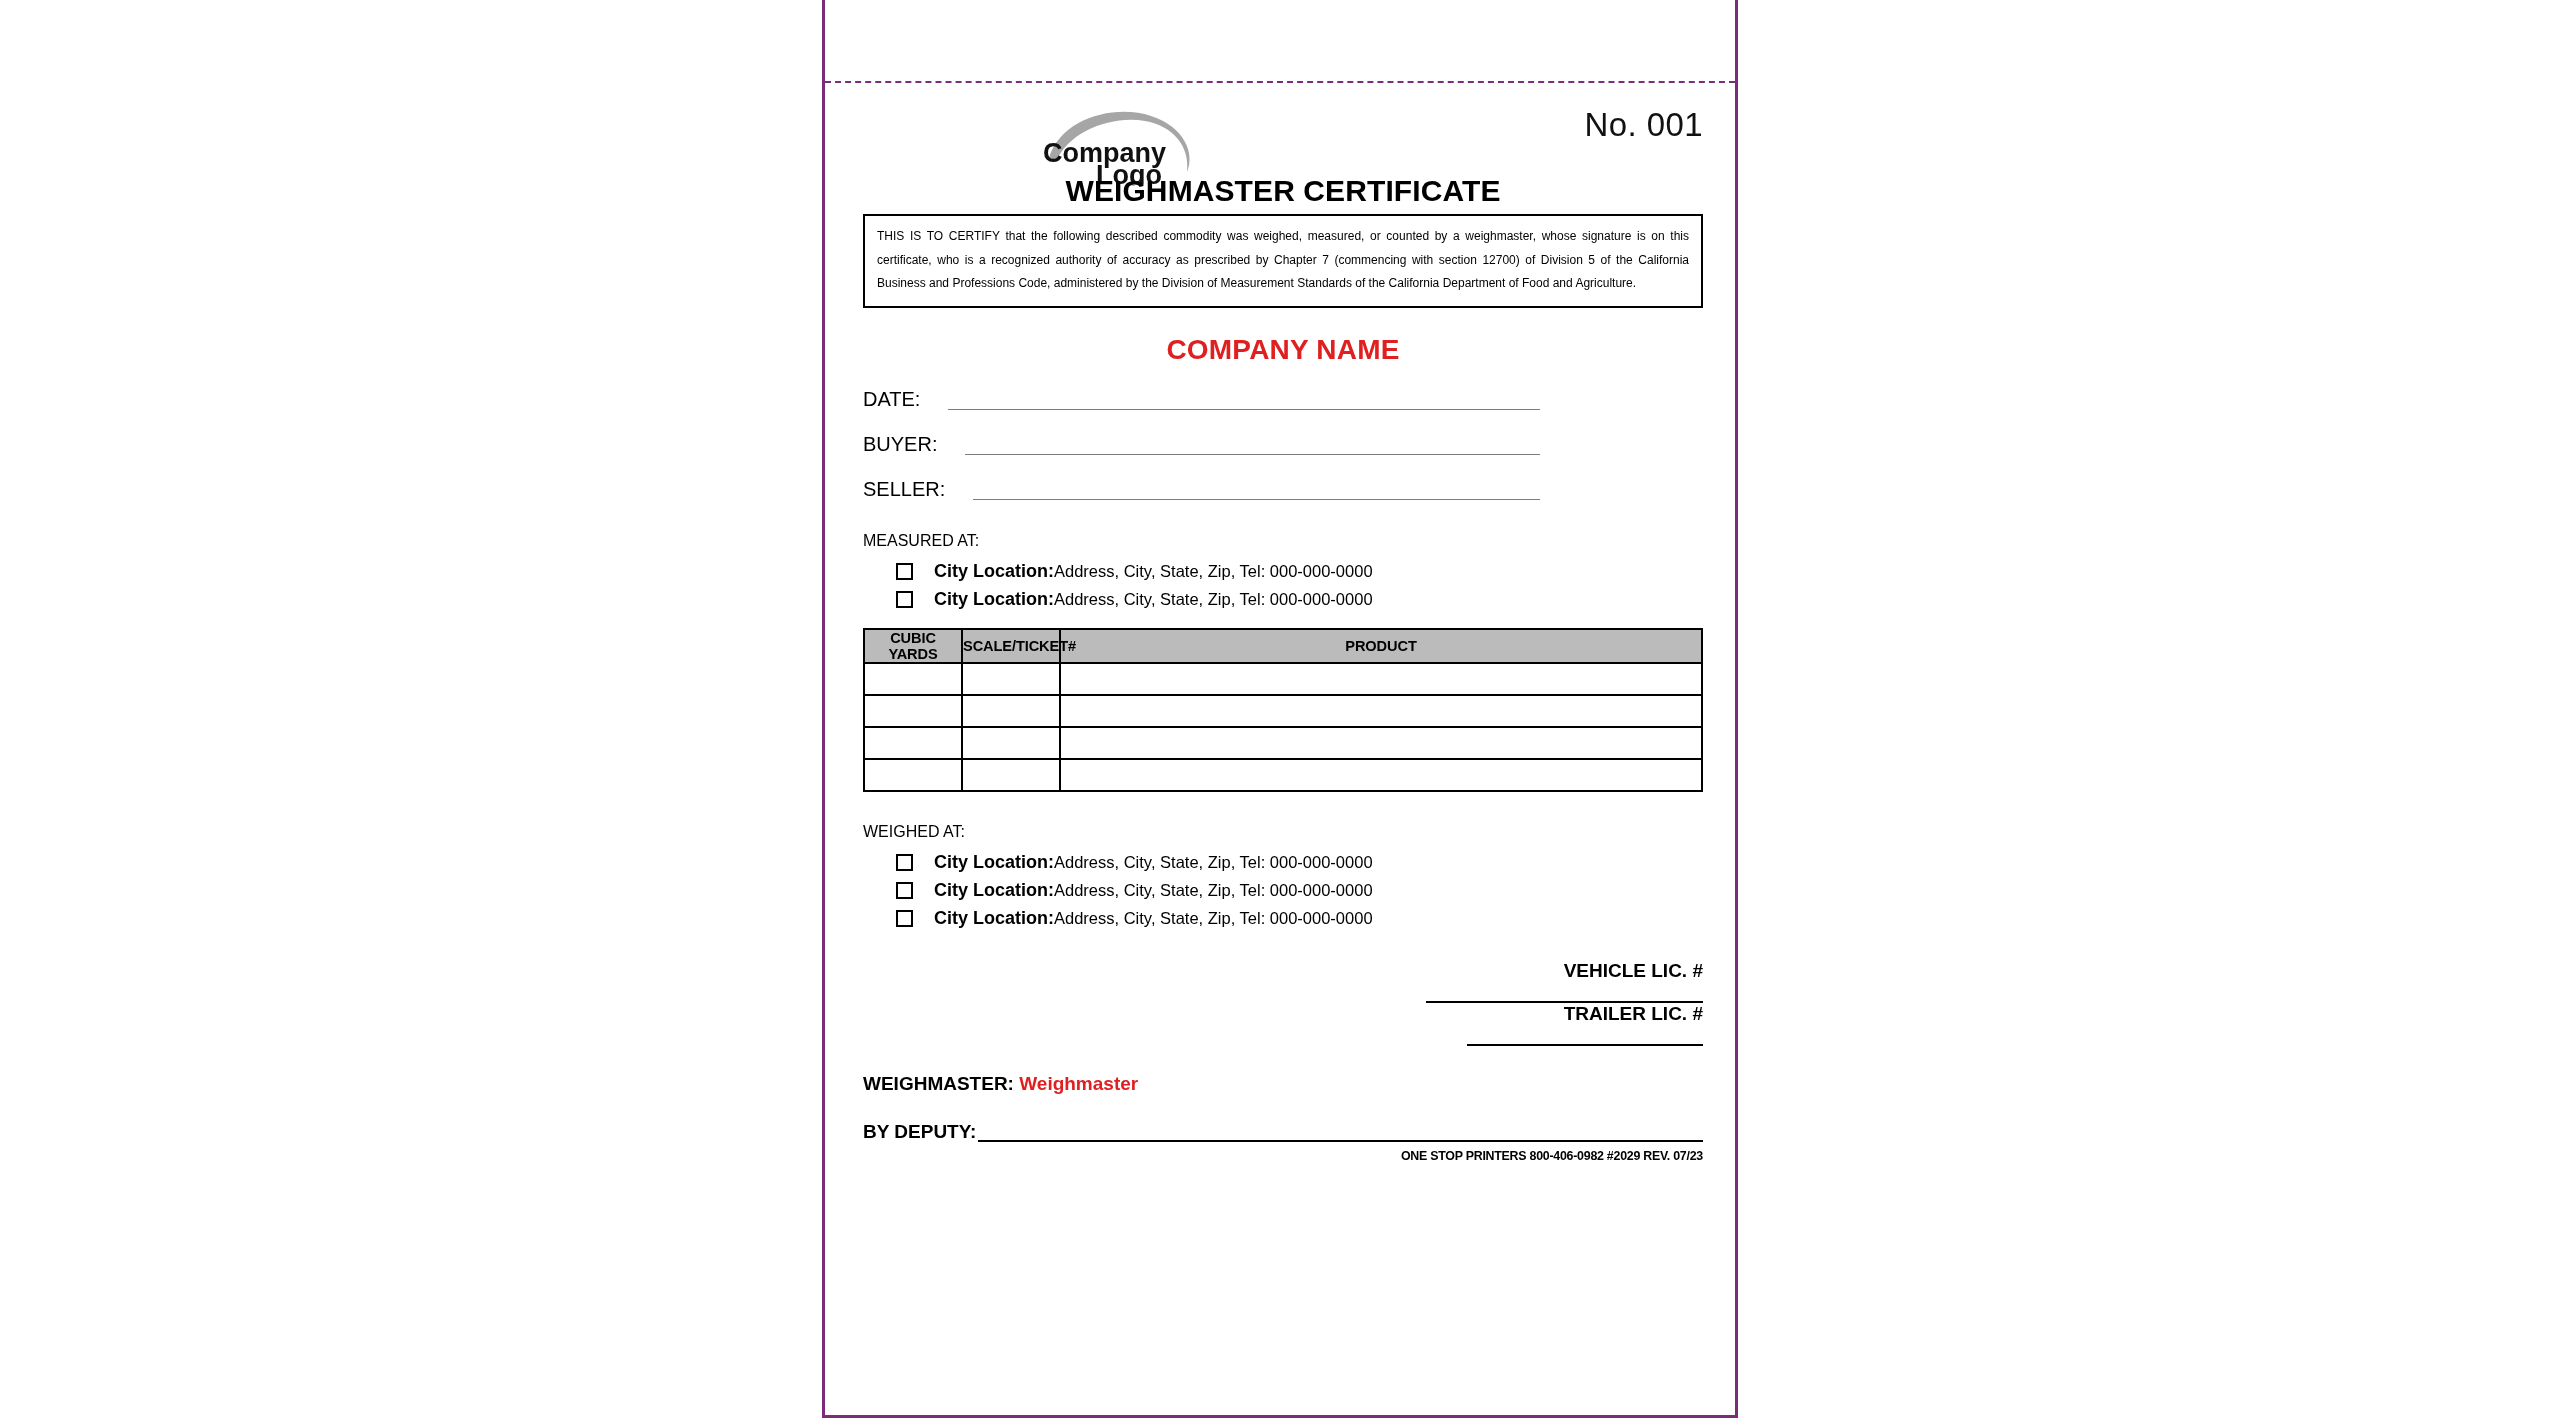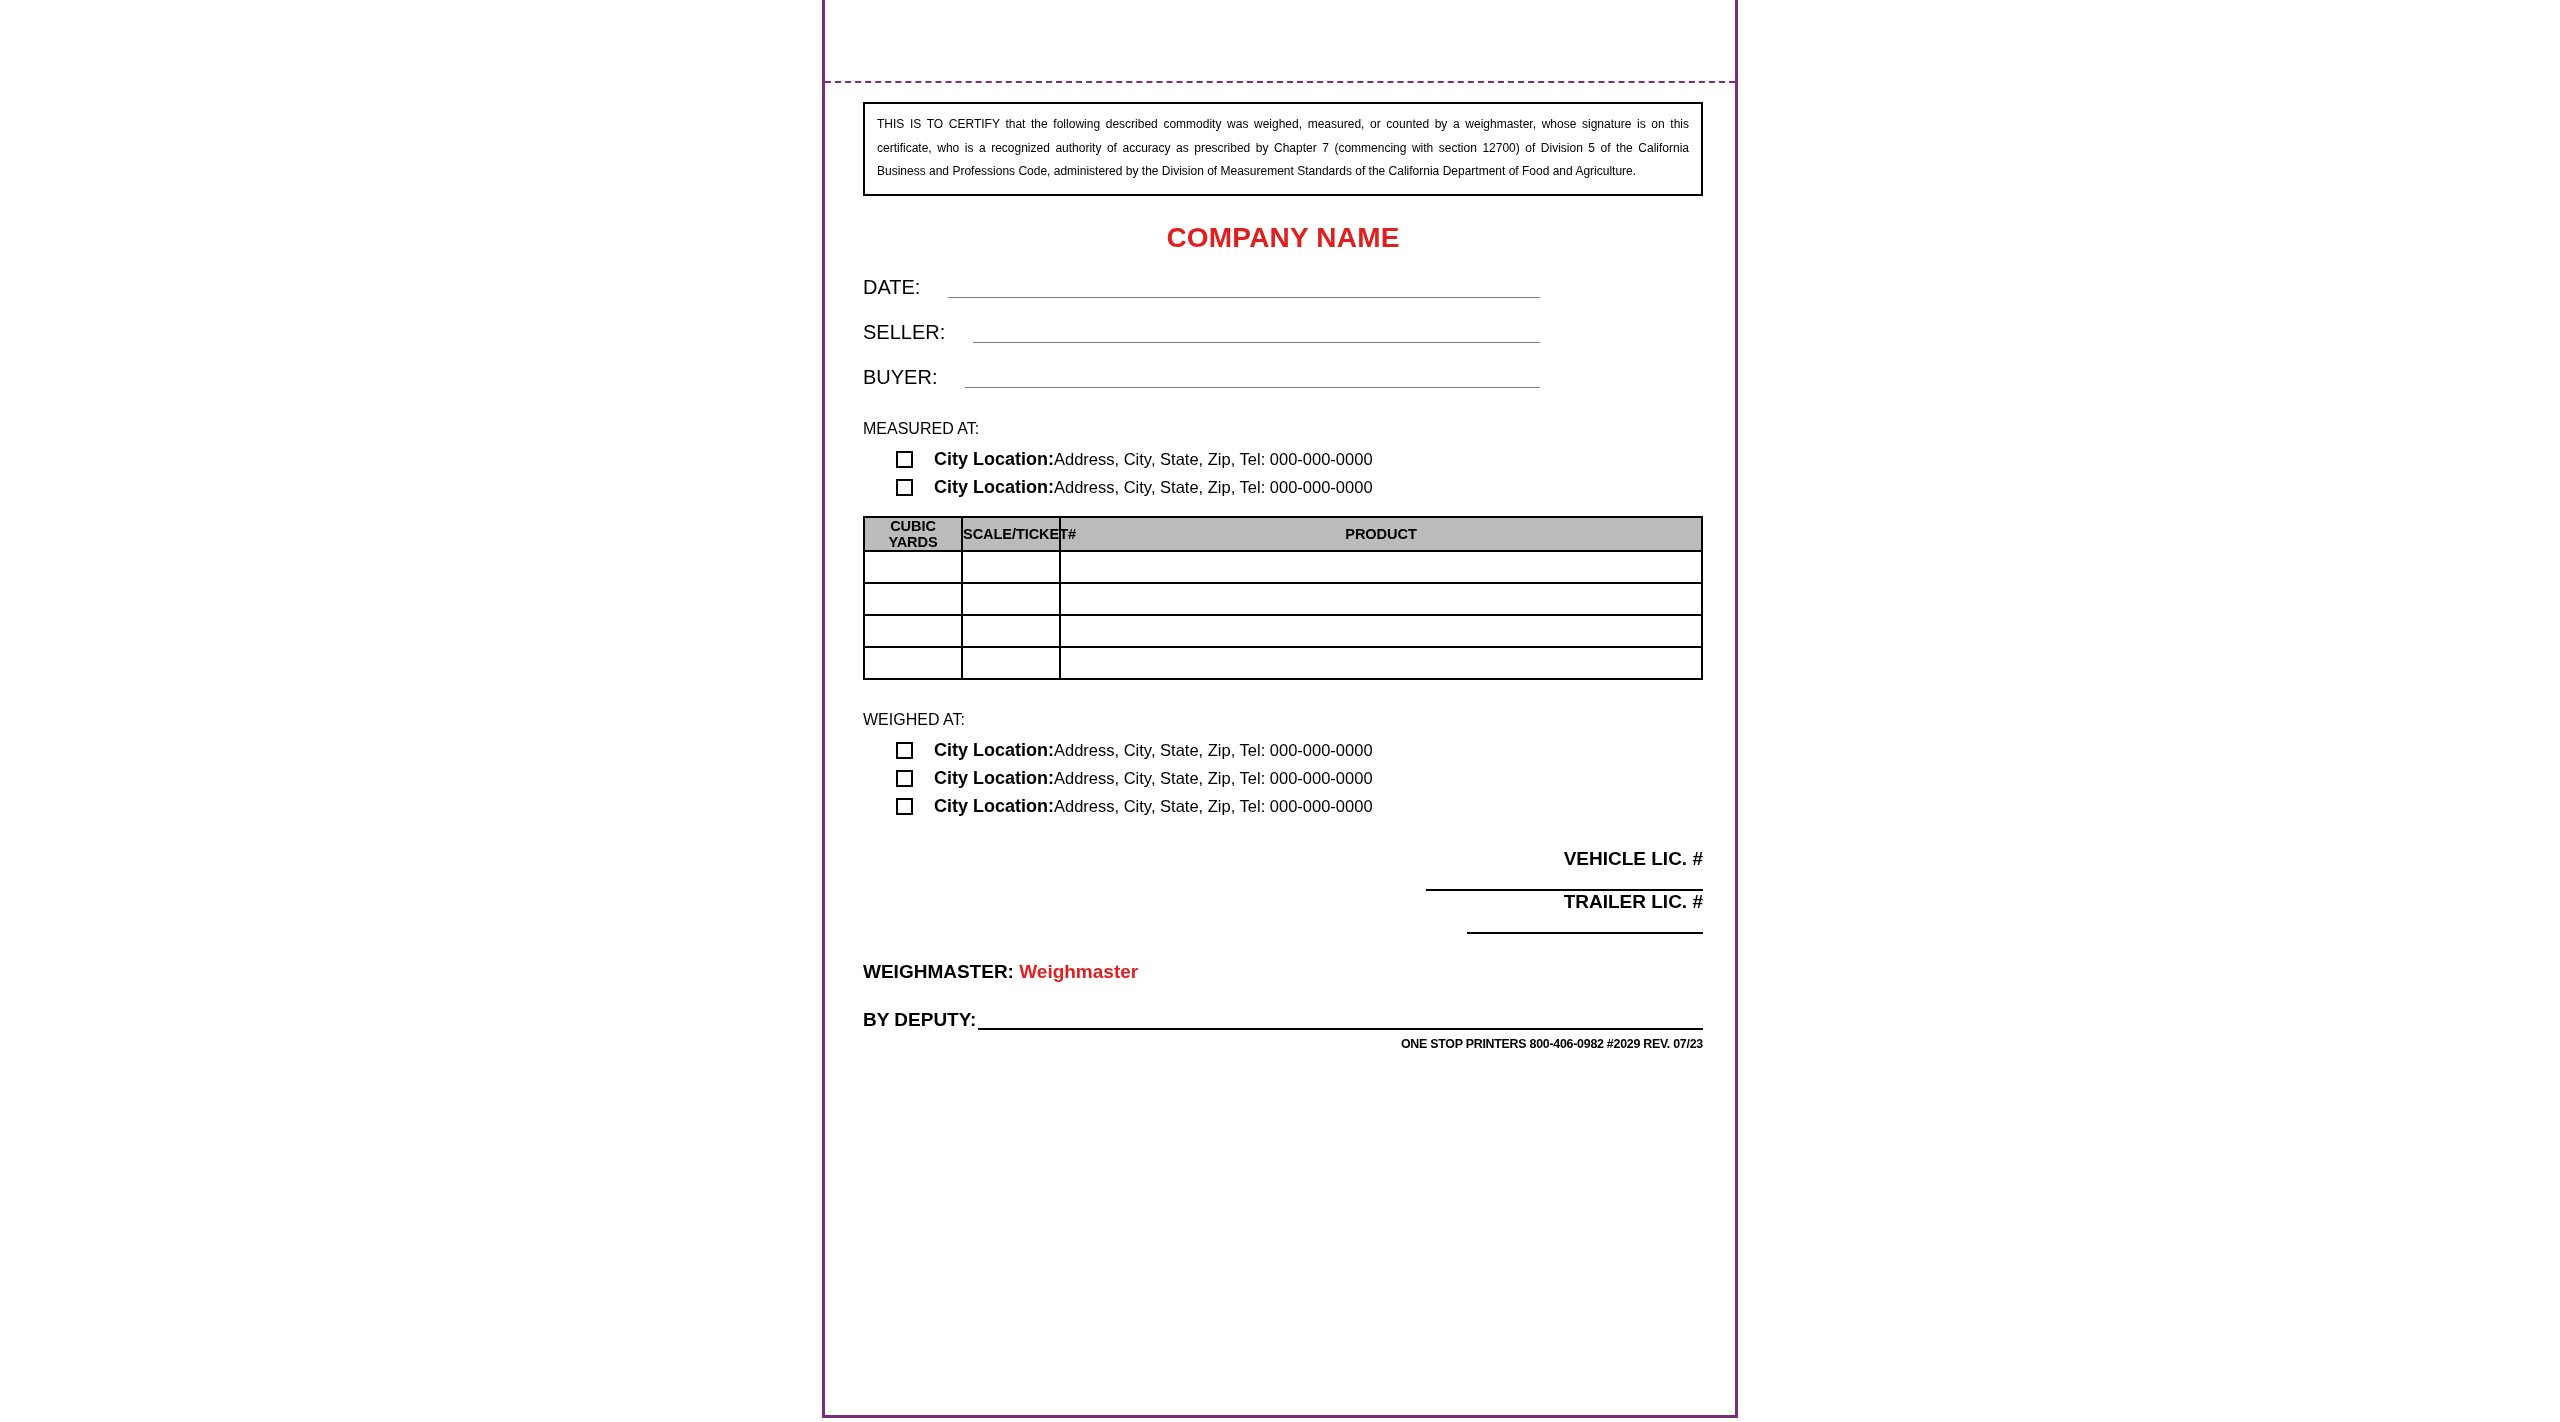--- a/index.html
+++ b/index.html
@@ -188,37 +188,51 @@
 </style>
 </head>
 <body>
 
 <div id="sheet">
 
   <div id="perf-line"></div>
 
   <div class="inner">
 
+    <div id="header-block">
+
+      <div id="logo">
+        <svg width="175" height="84" viewBox="0 0 175 84" xmlns="http://www.w3.org/2000/svg">
+          <path d="M10 56 C 22 16, 76 2, 112 14 C 146 25, 156 52, 148 70 C 151 44, 134 24, 106 19 C 72 13, 30 30, 18 58 Z" fill="#A6A6A6"></path>
+          <text x="4" y="60" font-family="Liberation Sans, sans-serif" font-size="27" font-weight="bold" fill="#111">Company</text>
+          <text x="57" y="82" font-family="Liberation Sans, sans-serif" font-size="27" font-weight="bold" fill="#111">Logo</text>
+        </svg>
+      </div>
+
+      <div id="doc-number">No. 001</div>
+
+      <div id="cert-title">WEIGHMASTER CERTIFICATE</div>
+    </div>
 
     <div id="certify-box">
       <div id="certify-text">THIS IS TO CERTIFY that the following described commodity was weighed, measured, or counted by a weighmaster, whose signature is on this certificate, who is a recognized authority of accuracy as prescribed by Chapter 7 (commencing with section 12700) of Division 5 of the California Business and Professions Code, administered by the Division of Measurement Standards of the California Department of Food and Agriculture.</div>
     </div>
 
     <div id="company-name">COMPANY NAME</div>
 
     <div class="field-row">
       <span class="f-label">DATE:</span>
       <span class="f-line"></span>
     </div>
     <div class="field-row">
+      <span class="f-label">BUYER:</span>
+      <span class="f-line"></span>
+    </div>
+    <div class="field-row">
       <span class="f-label">SELLER:</span>
-      <span class="f-line"></span>
-    </div>
-    <div class="field-row">
-      <span class="f-label">BUYER:</span>
       <span class="f-line"></span>
     </div>
 
     <div class="section-head">MEASURED AT:</div>
 
     <div class="loc-list">
       <div class="loc-row">
         <span class="cbox"></span>
         <span class="loc-city">City Location:</span>
         <span class="loc-addr">Address, City, State, Zip, Tel: 000-000-0000</span>

